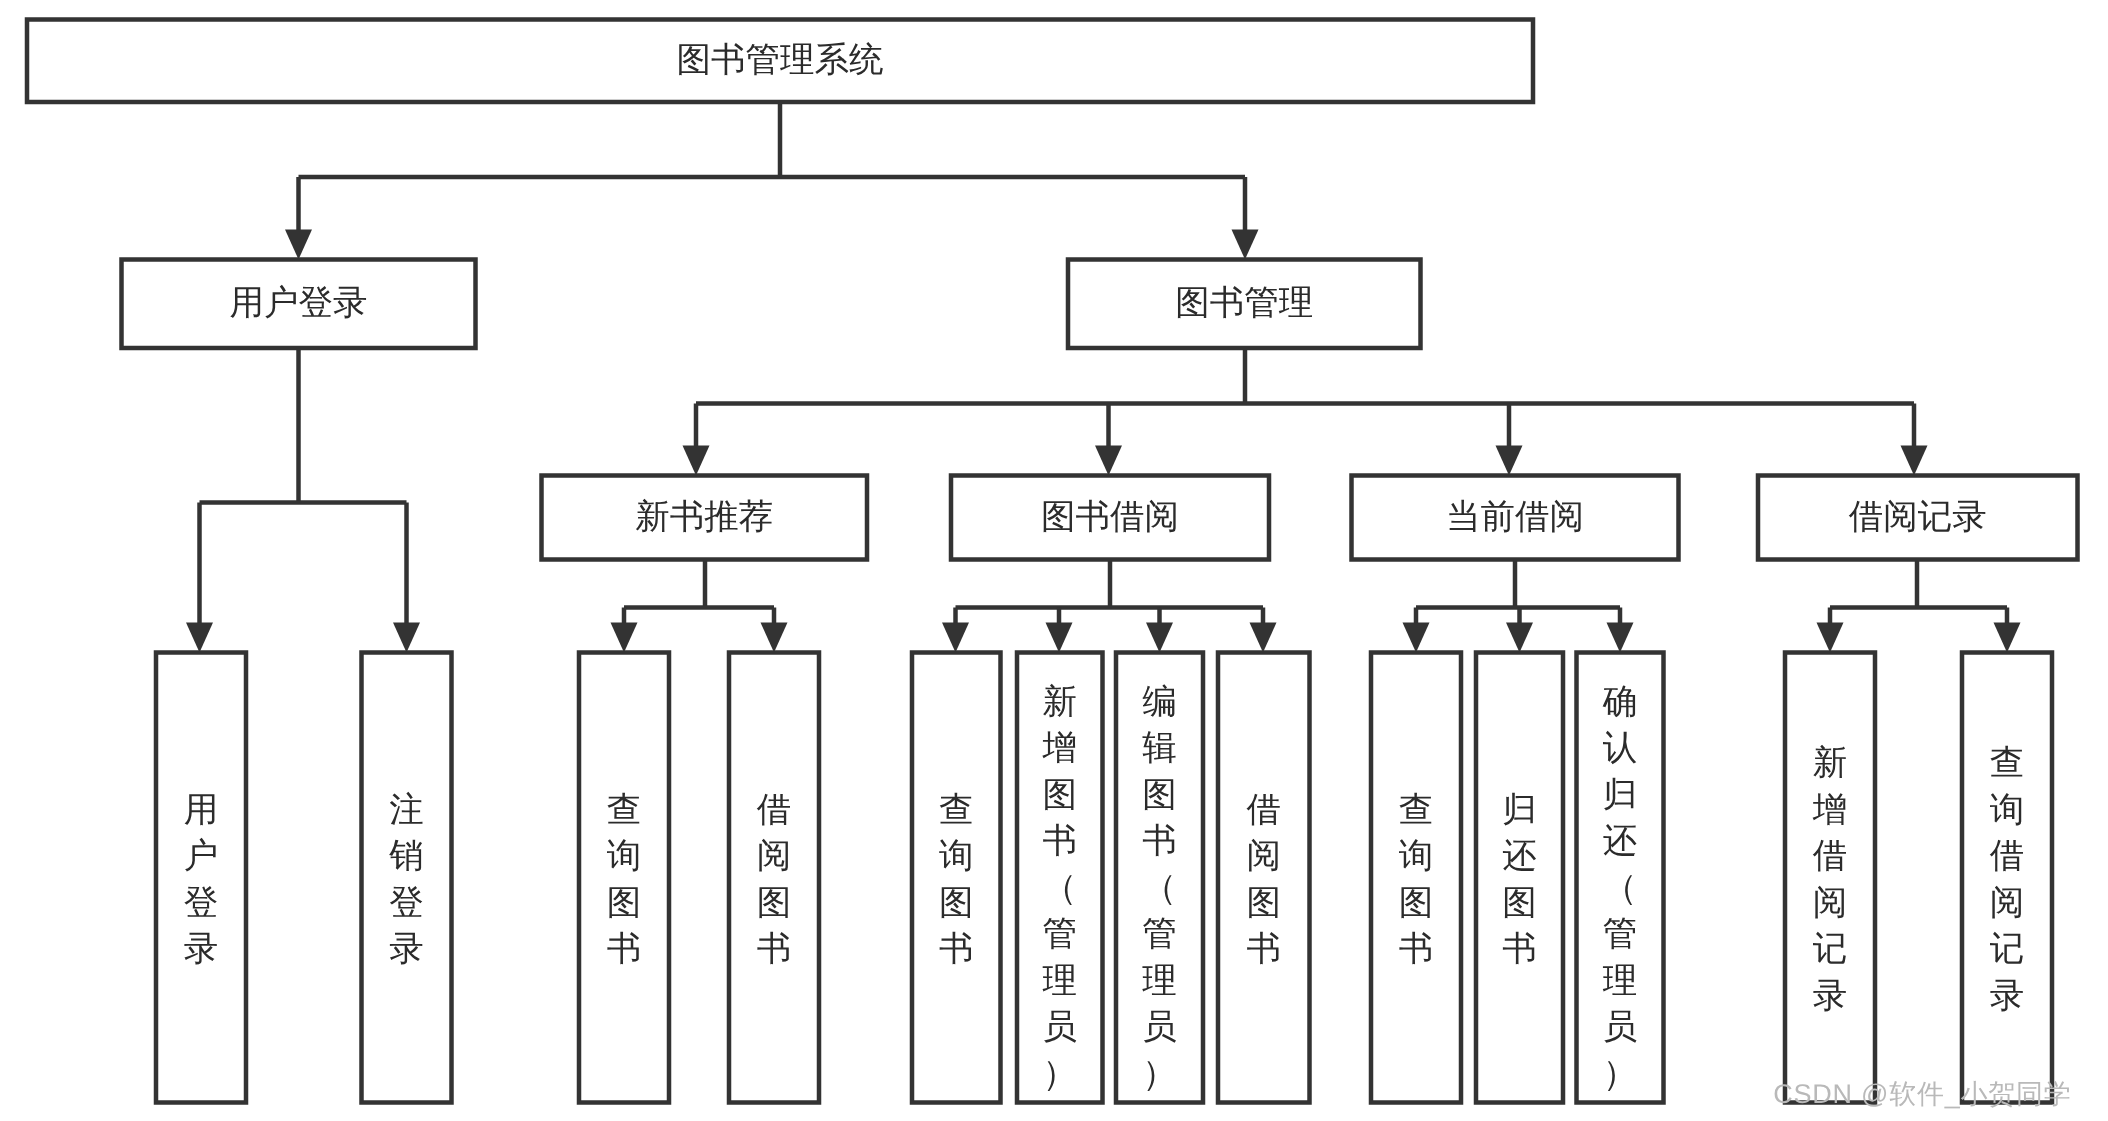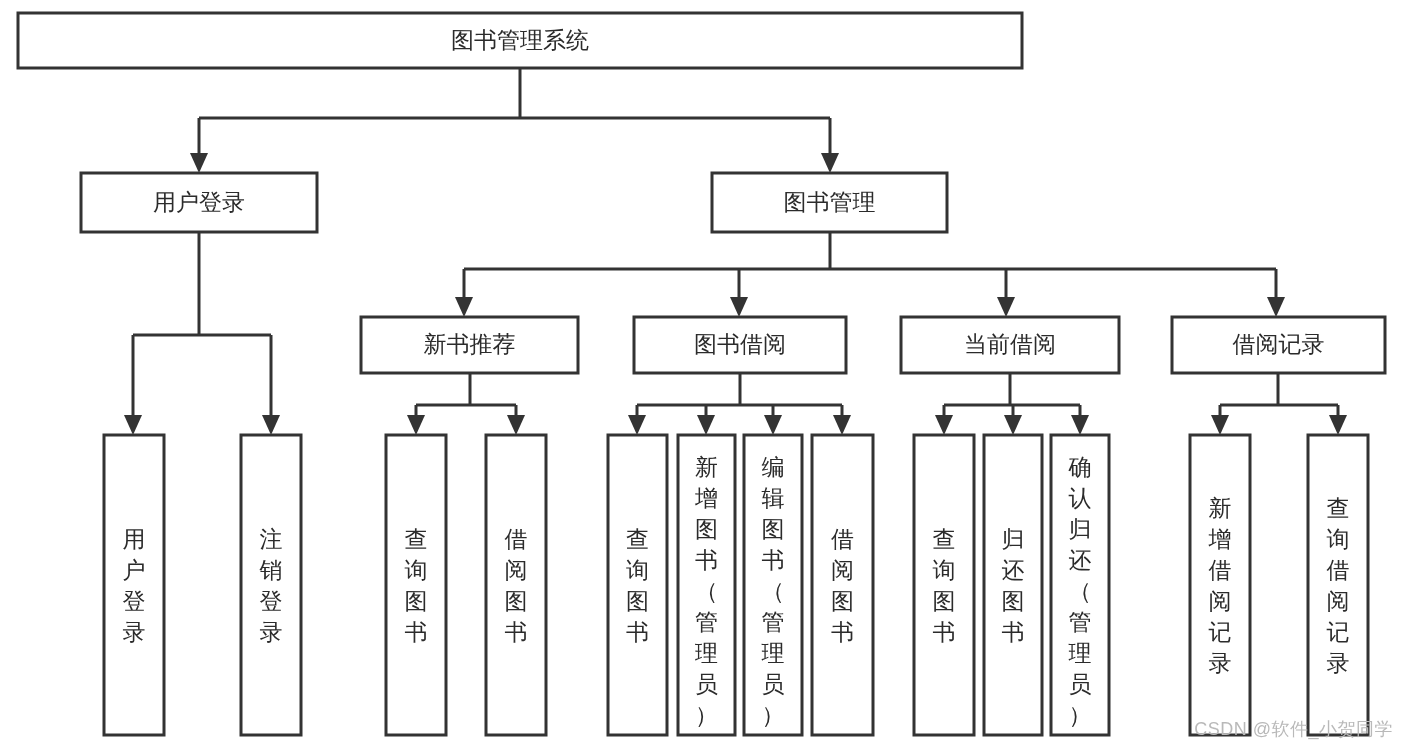--- a/index.html
+++ b/index.html
@@ -50,21 +50,21 @@
     dominant-baseline: middle;
   }
   .node-label-v {
     font-family: "Liberation Sans", "DejaVu Sans", sans-serif;
     font-size: 23px;
     fill: #2b2b2b;
     text-anchor: middle;
   }
   .watermark {
     position: absolute;
-    right: 12px;
+    right: 24px;
     bottom: 6px;
     font-family: "Liberation Sans", "DejaVu Sans", sans-serif;
     font-size: 18px;
     color: #b9b9b9;
     letter-spacing: 0.5px;
     white-space: nowrap;
     user-select: none;
   }
 </style>
 </head>

